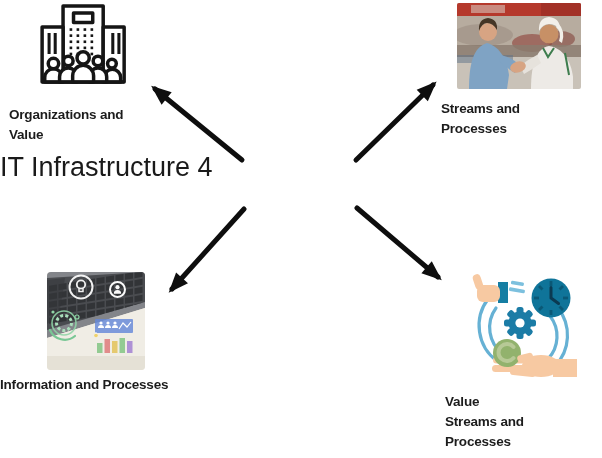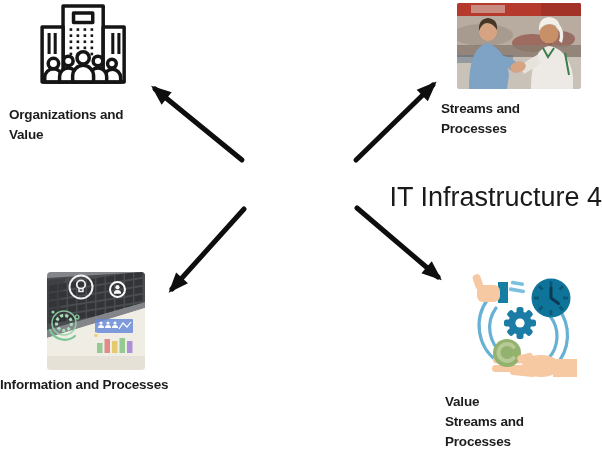--- a/index.html
+++ b/index.html
@@ -1,21 +1,21 @@
 <!DOCTYPE html>
 <html style="--arrow: #0e0e0e; --title_text: #1a1a1a; --label_text: #1c1c1c; --icon_stroke: #151515; --skin: #f7c9a2; --teal_dark: #0f7499; --teal_mid: #1b7ca6; --teal_cuff: #157ea3; --blue_light: #66b1d4; --blue_pale: #7cc0de; --green_ball: #92b26d; --green_ball_light: #b7c996; --photo_bg: #c9c2b8; --red_band: #b5392c; --shirt_blue: #7fa3c4; --apron_white: #edeae6; --trim_green: #3e7d4e; --face_skin: #d7a483; --face_skin_tan: #c79066; --hair_brown: #463626; --cap_white: #f2efe9; --kb_light: #e9e5dd; --kb_gray: #83858a; --kb_dark: #4a4c50; --key_dark: #303236; --kb_cream: #f0ede5; --holo_white: #fbfbfb; --holo_green: #8fd4a6; --holo_blue: #6488d8; --bar_green: #8cc98c; --bar_red: #e08484; --bar_yellow: #e5c765; --bar_purple: #a98ad4; --flame_yellow: #f0d060;"><head>
 <meta charset="utf-8">
 <style>
   *{margin:0;padding:0;box-sizing:border-box}
   html,body{background:#fff}
   #canvas{position:relative;width:602px;height:458px;background:#fff;overflow:hidden;
           font-family:"Liberation Sans",sans-serif}
   #arrow-layer{position:absolute;left:0;top:0;width:602px;height:458px}
   .arrow-line{stroke:var(--arrow);stroke-width:5;stroke-linecap:round}
-  #title{position:absolute;left:0;top:183px;width:602px;text-align:right;
+  #title{position:absolute;left:0;top:153px;width:602px;text-align:left;
          font-size:27px;line-height:28px;color:var(--title_text);white-space:nowrap}
   .node-label{position:absolute;text-align:left;font-weight:bold;font-size:13.5px;
               line-height:20px;letter-spacing:-0.2px;color:var(--label_text)}
   .node-label div{white-space:nowrap}
   .node-img{position:absolute}
   
   .f-skin{fill:var(--skin)} .f-cuff{fill:var(--teal_cuff)} .f-tealdark{fill:var(--teal_dark)}
   .f-tealmid{fill:var(--teal_mid)} .f-bluepale{fill:var(--blue_pale)}
   .f-green{fill:var(--green_ball)}
   .arc{fill:none;stroke:var(--blue_light);stroke-width:3.2;stroke-linecap:round}

